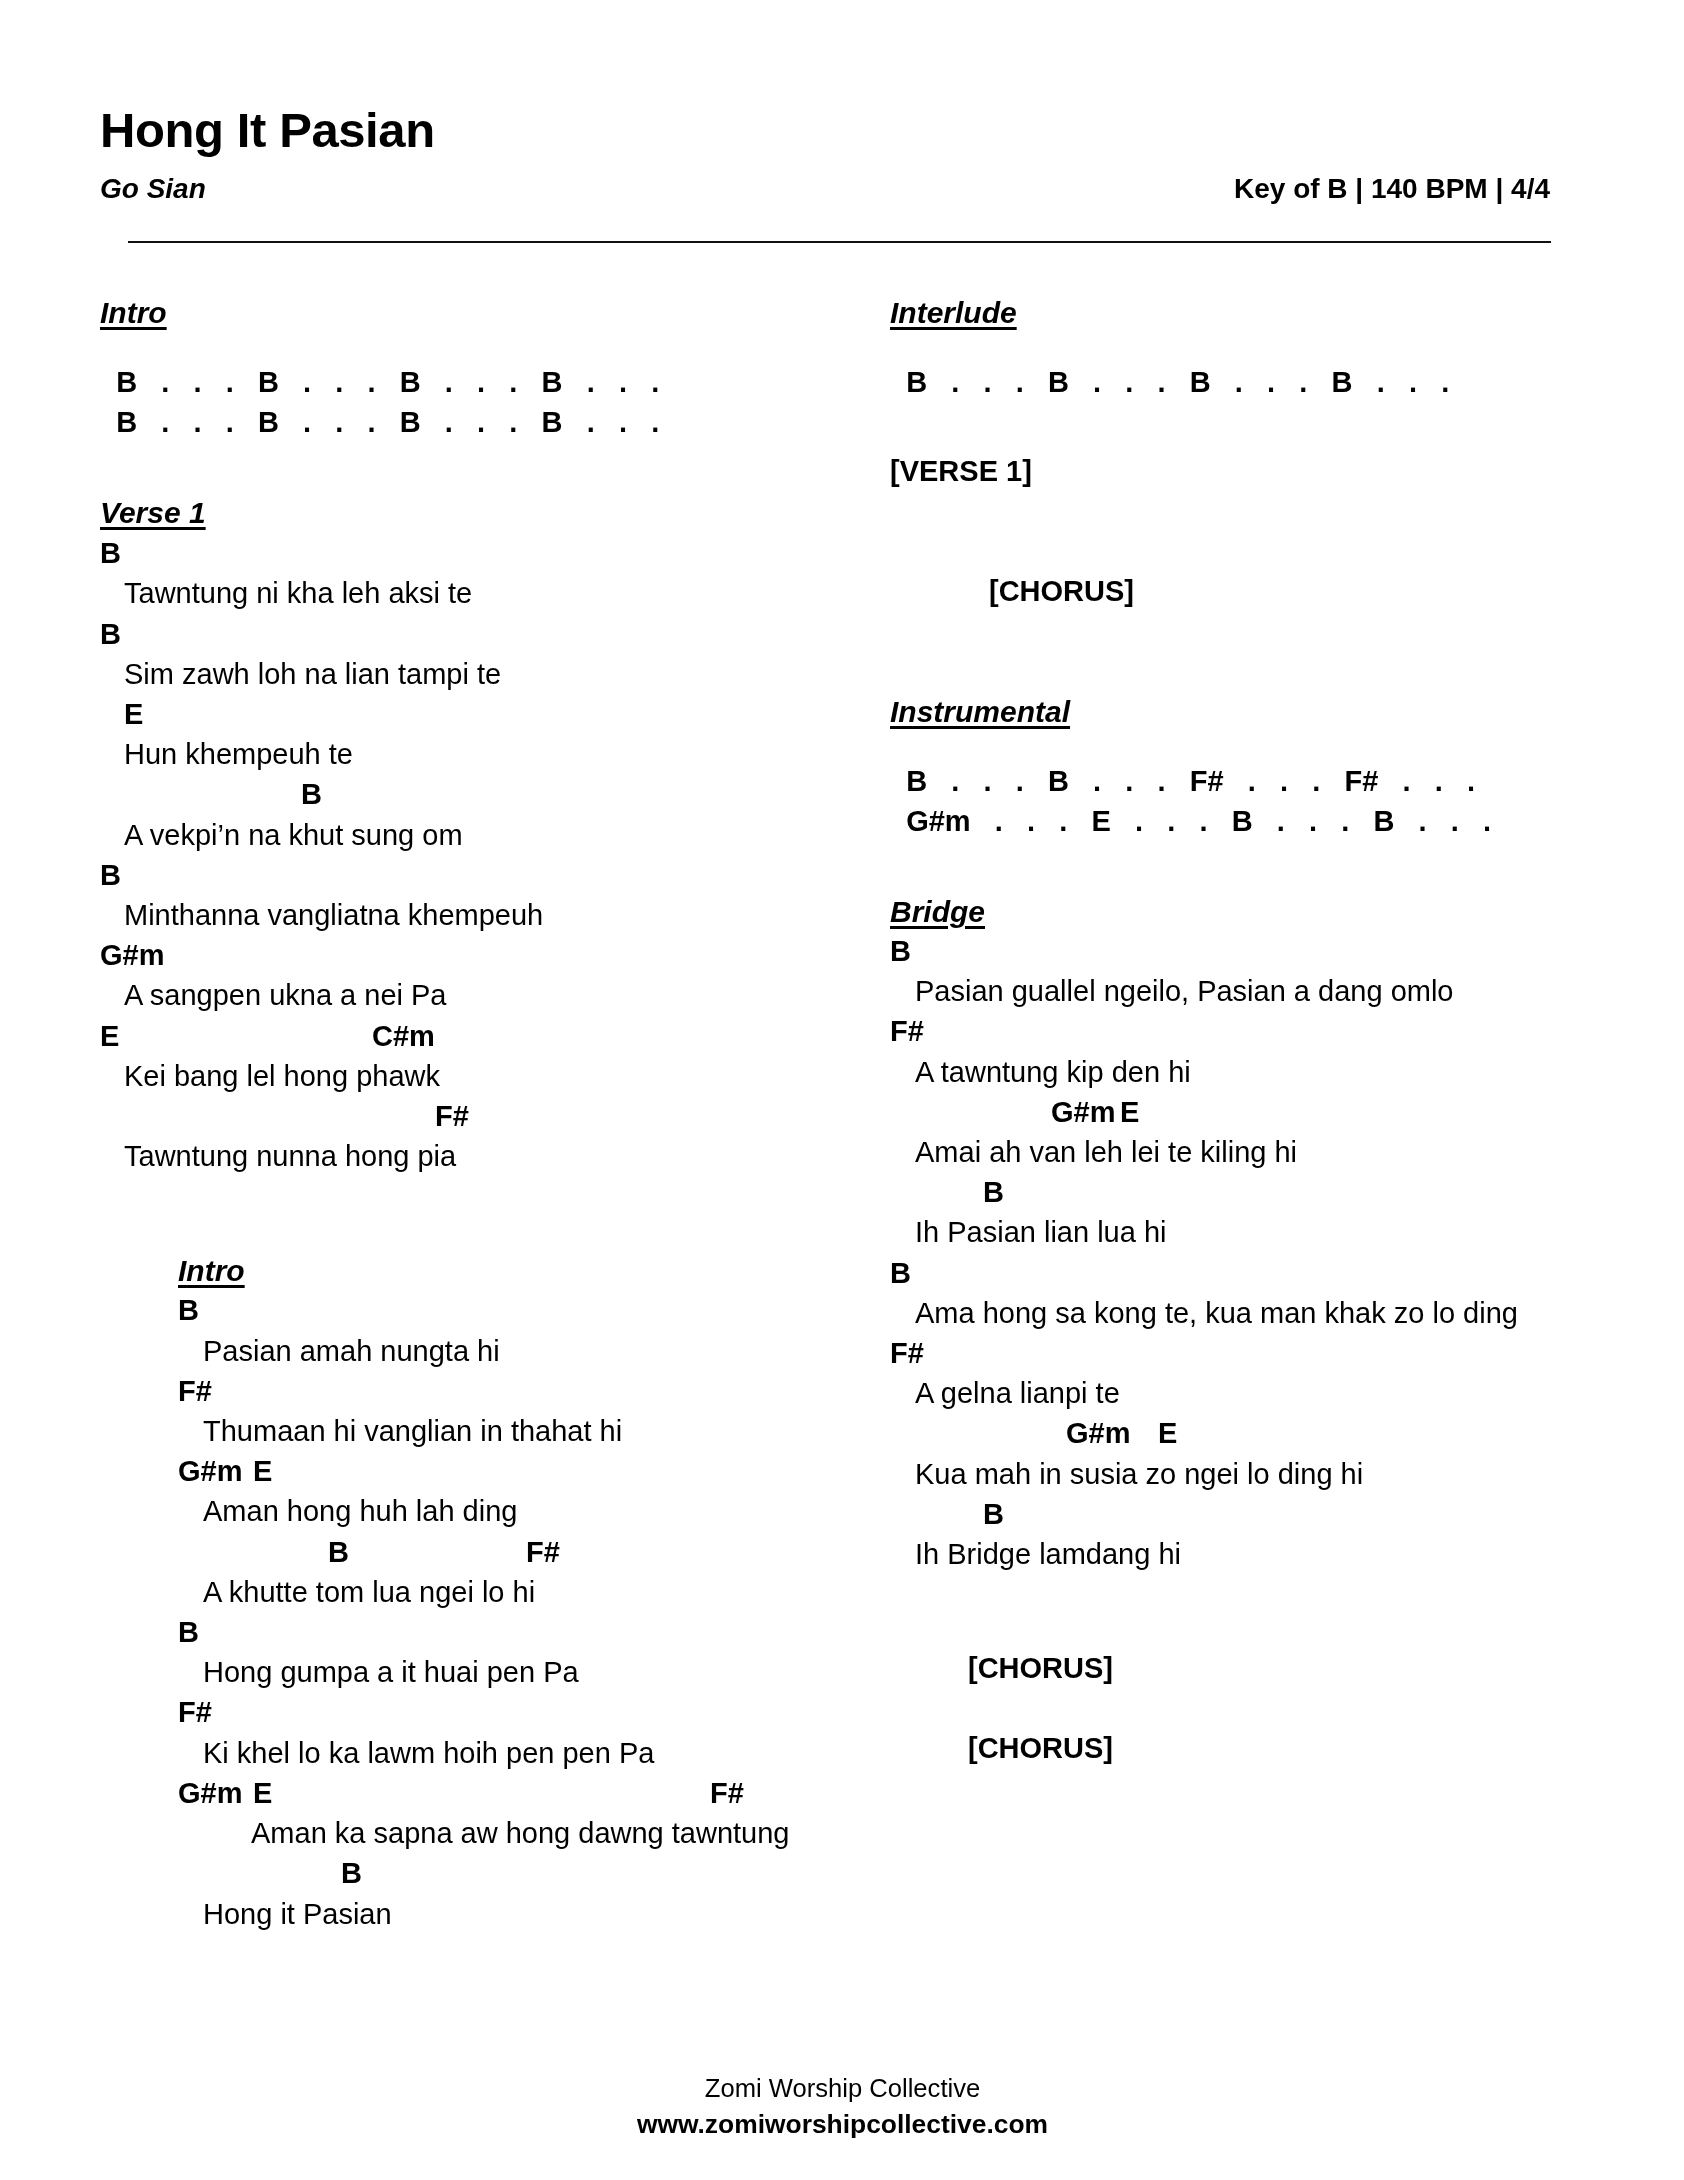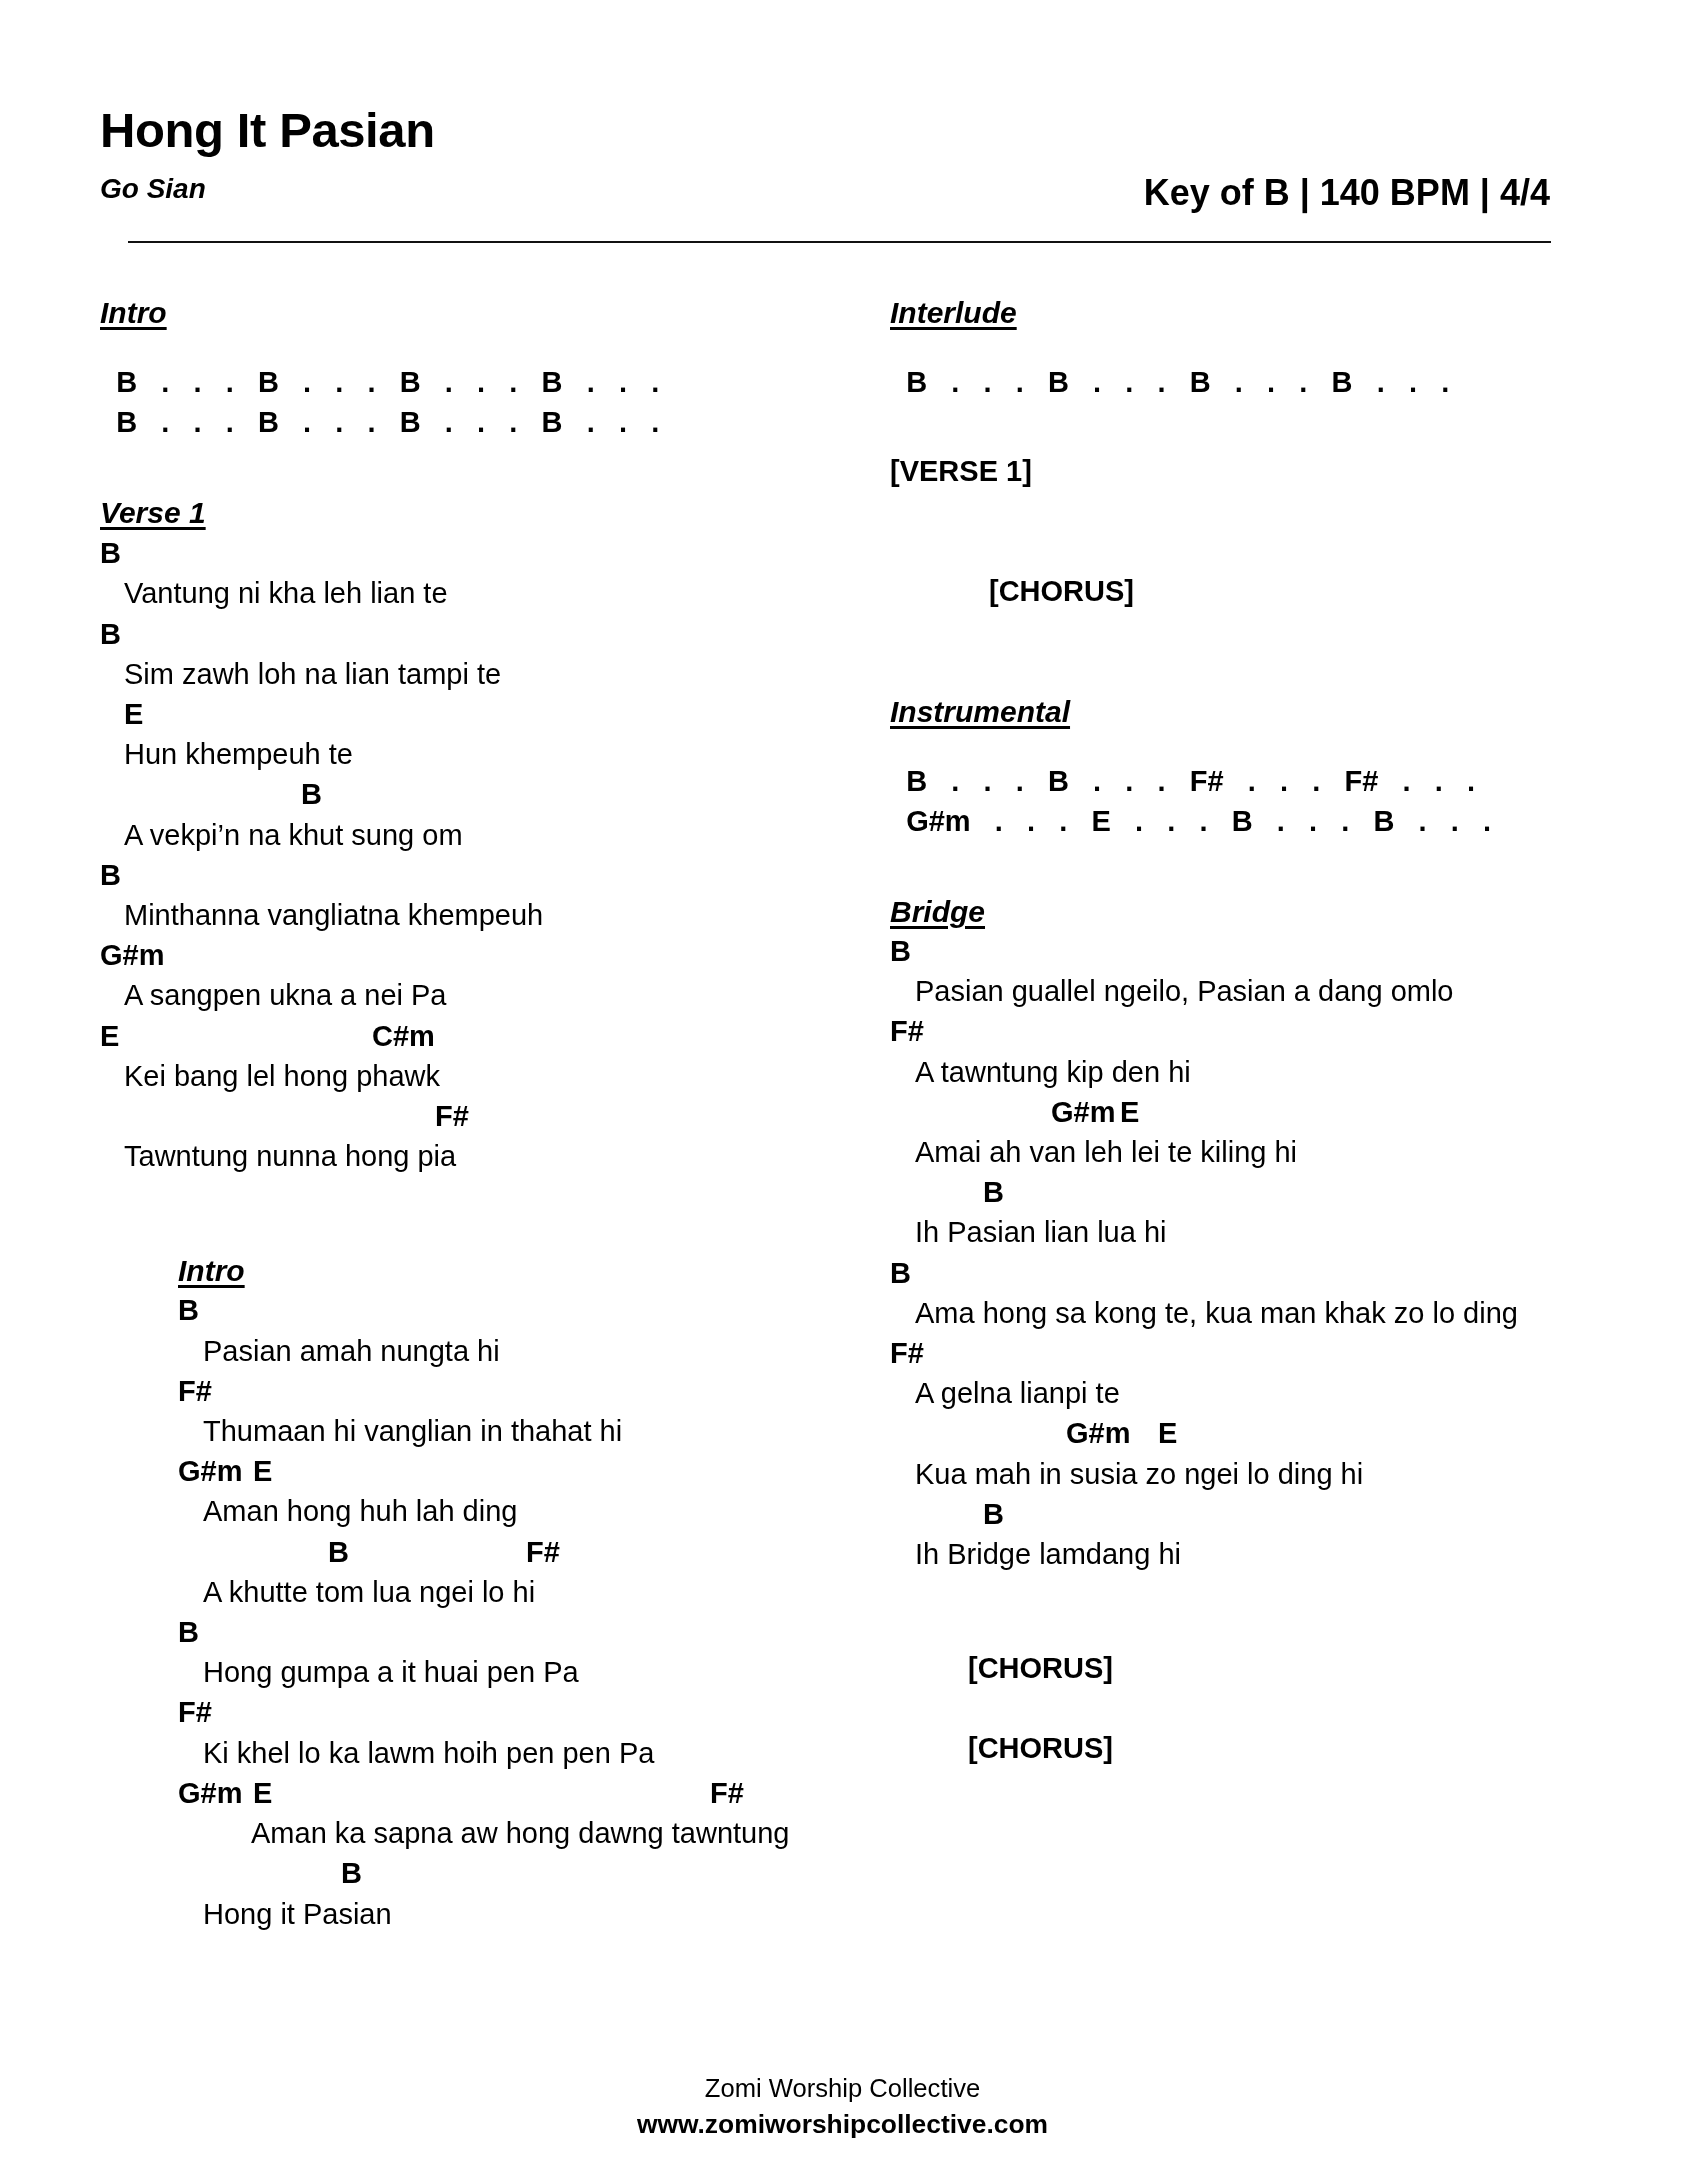--- a/index.html
+++ b/index.html
@@ -1,20 +1,20 @@
 <!DOCTYPE html>
 <html style="font-size:13.6px"><head>
 <meta charset="utf-8">
 <style>
   html,body{margin:0;padding:0;background:#ffffff;}
   body{width:1685px;height:2181px;position:relative;overflow:hidden;font-family:"Liberation Sans",sans-serif;color:#000;}
   .abs{position:absolute;white-space:pre;line-height:1;}
   .title{left:100px;top:106px;font-size:49px;font-weight:bold;letter-spacing:-0.4px;}
   .artist{left:100px;top:175px;font-size:28px;font-weight:bold;font-style:italic;}
-  .meta{right:135px;top:175px;font-size:36px;font-weight:bold;}
+  .meta{right:135px;top:175px;font-size:28px;font-weight:bold;}
   .rule{position:absolute;left:128px;top:241px;width:1423px;height:1.7px;background:#111;}
   .heading{font-size:30px;font-weight:bold;font-style:italic;text-decoration:underline;text-decoration-thickness:2.6px;text-underline-offset:4.3px;}
   .chord{font-size:29px;font-weight:bold;}
   .lyric{font-size:29px;}
   .ref{font-size:29px;font-weight:bold;}
   .bar{font-size:29px;font-weight:bold;}
   .footer1{left:0;width:1685px;text-align:center;top:2076px;font-size:25.6px;}
   .footer2{left:0;width:1685px;text-align:center;top:2111px;font-size:26.4px;font-weight:bold;}
 </style>
 </head>
@@ -29,21 +29,21 @@
 <div class="abs bar" style="left:100px;top:339px;">
   <span>B</span>   .   .   .   <span>B</span>   .   .   .   <span>B</span>   .   .   .   <span>B</span>   .   .   .
 </div>
 <div class="abs bar" style="left:100px;top:379px;">
   <span>B</span>   .   .   .   <span>B</span>   .   .   .   <span>B</span>   .   .   .   <span>B</span>   .   .   .
 </div>
 
 <div class="abs heading" style="left:100px;top:498px;">Verse 1</div>
 <div id="verse1-lines">
     <div class="abs chord" style="left: 100px; top: 539px;">B</div>
-    <div class="abs lyric" style="left: 124px; top: 579px;">Vantung ni kha leh lian te</div>
+    <div class="abs lyric" style="left: 124px; top: 579px;">Tawntung ni kha leh aksi te</div>
     <div class="abs chord" style="left: 100px; top: 620px;">B</div>
     <div class="abs lyric" style="left: 124px; top: 660px;">Sim zawh loh na lian tampi te</div>
     <div class="abs chord" style="left: 124px; top: 700px;">E</div>
     <div class="abs lyric" style="left: 124px; top: 740px;">Hun khempeuh te</div>
     <div class="abs chord" style="left: 301px; top: 780px;">B</div>
     <div class="abs lyric" style="left: 124px; top: 821px;">A vekpi’n na khut sung om</div>
     <div class="abs chord" style="left: 100px; top: 861px;">B</div>
     <div class="abs lyric" style="left: 124px; top: 901px;">Minthanna vangliatna khempeuh</div>
     <div class="abs chord" style="left: 100px; top: 941px;">G#m</div>
     <div class="abs lyric" style="left: 124px; top: 981px;">A sangpen ukna a nei Pa</div>

